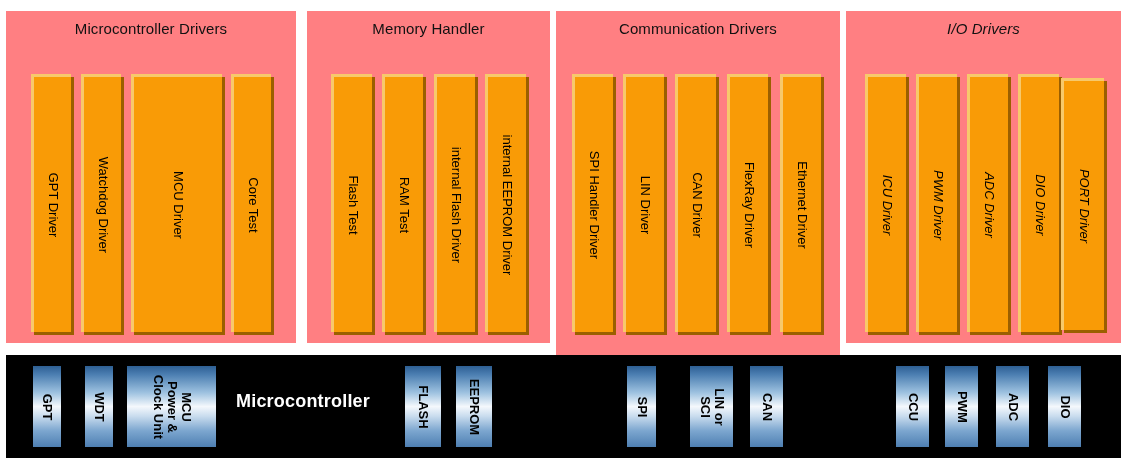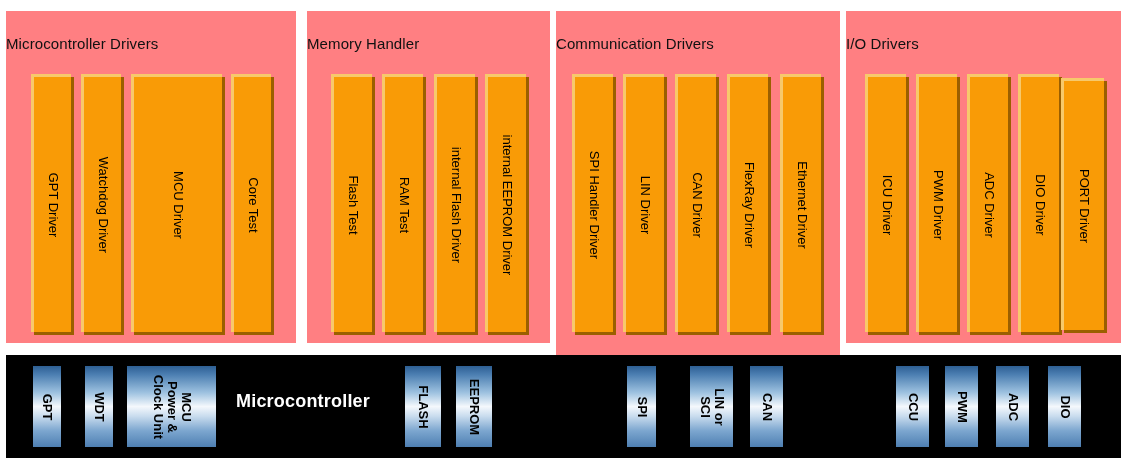--- a/index.html
+++ b/index.html
@@ -14,26 +14,26 @@
 
   
   .group{
     position:absolute;
     background:#ff7f82;
     box-sizing:border-box;
   }
   .group-title{
     position:absolute;
     left:0;right:0;top:9px;
+    text-align:center;
     font-size:15px;
     line-height:18px;
     color:#111111;
     letter-spacing:0.1px;
     white-space:nowrap;
-    margin-top:15px;
   }
   .boxes{
     position:absolute;
     left:0;top:0;right:0;bottom:0;
   }
 
   
   .obox{
     position:absolute;
     background:#f99b06;
@@ -148,21 +148,21 @@
           <span class="lbl">CAN Driver</span>
         </div>
         <div class="obox" style="left: 171px; top: 63px; width: 41px; height: 258px;">
           <span class="lbl">FlexRay Driver</span>
         </div>
         <div class="obox" style="left: 224px; top: 63px; width: 41px; height: 258px;">
           <span class="lbl">Ethernet Driver</span>
         </div>
       </div>
     </div>
-    <div class="group" style="left: 846px; top: 11px; width: 275px; height: 332px;">
+    <div class="group" style="left: 846px; top: 11px; width: 275px; height: 332px; font-style: italic;">
       <div class="group-title">I/O Drivers</div>
       <div class="boxes">
         <div class="obox" style="left: 19px; top: 63px; width: 41px; height: 258px;">
           <span class="lbl">ICU Driver</span>
         </div>
         <div class="obox" style="left: 70px; top: 63px; width: 41px; height: 258px;">
           <span class="lbl">PWM Driver</span>
         </div>
         <div class="obox" style="left: 121px; top: 63px; width: 41px; height: 258px;">
           <span class="lbl">ADC Driver</span>

